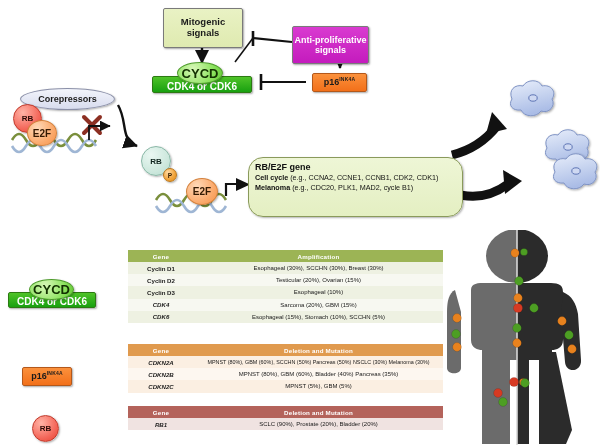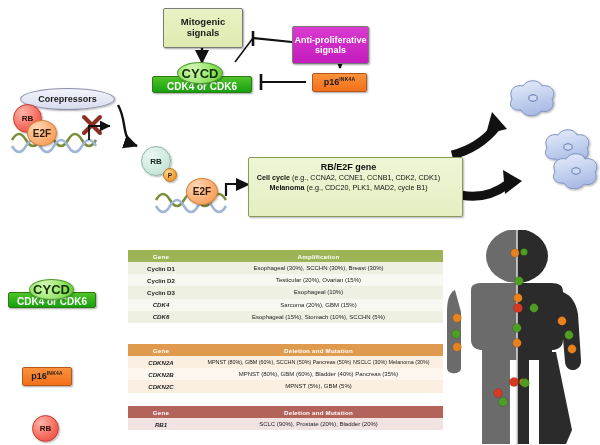--- a/index.html
+++ b/index.html
@@ -38,23 +38,23 @@
   .e2f{background:radial-gradient(circle at 33% 28%,#ffd9b8,#fbab6e 60%,#f59248);
         border:1px solid #d4813c;color:#341a03;font-size:10px;align-items:center;}
   .rbgreen{background:radial-gradient(circle at 33% 28%,#eaf7f2,#cde8dd 62%,#b5dccd);
         border:1px solid #89b7a6;color:#10251e;font-size:8px;}
   .pcircle{background:radial-gradient(circle at 33% 28%,#ffd9a0,#f1a33a 60%,#e0901f);
         border:1px solid #b9761b;color:#3a2100;font-size:6.5px;}
 
   
   .progbox{
     position:absolute;background:linear-gradient(#eef6d6,#e4efc2);
-    border:1px solid #8a9a5b;border-radius:2px;
+    border:1px solid #8a9a5b;border-radius:15px;
     box-shadow:1px 1px 2px rgba(0,0,0,.3);
-    padding:4px 20px 4px 6px;box-sizing:border-box;text-align:center;
+    padding:4px 20px 4px 6px;box-sizing:border-box;
   }
   .progtitle{font-weight:bold;font-size:9px;line-height:1.25;color:#111;}
   .progline{font-size:7.2px;line-height:1.35;color:#111;}
   .progline b{font-weight:bold;}
 
   
   .tbl{position:absolute;border-collapse:collapse;table-layout:fixed;}
   .tbl th{font-size:6.2px;font-weight:bold;color:#ffffff;text-align:center;
           padding:2.5px 2px;letter-spacing:.2px;}
   .tbl td{font-size:6px;text-align:center;padding:2.6px 2px;color:#1a1a1a;}

